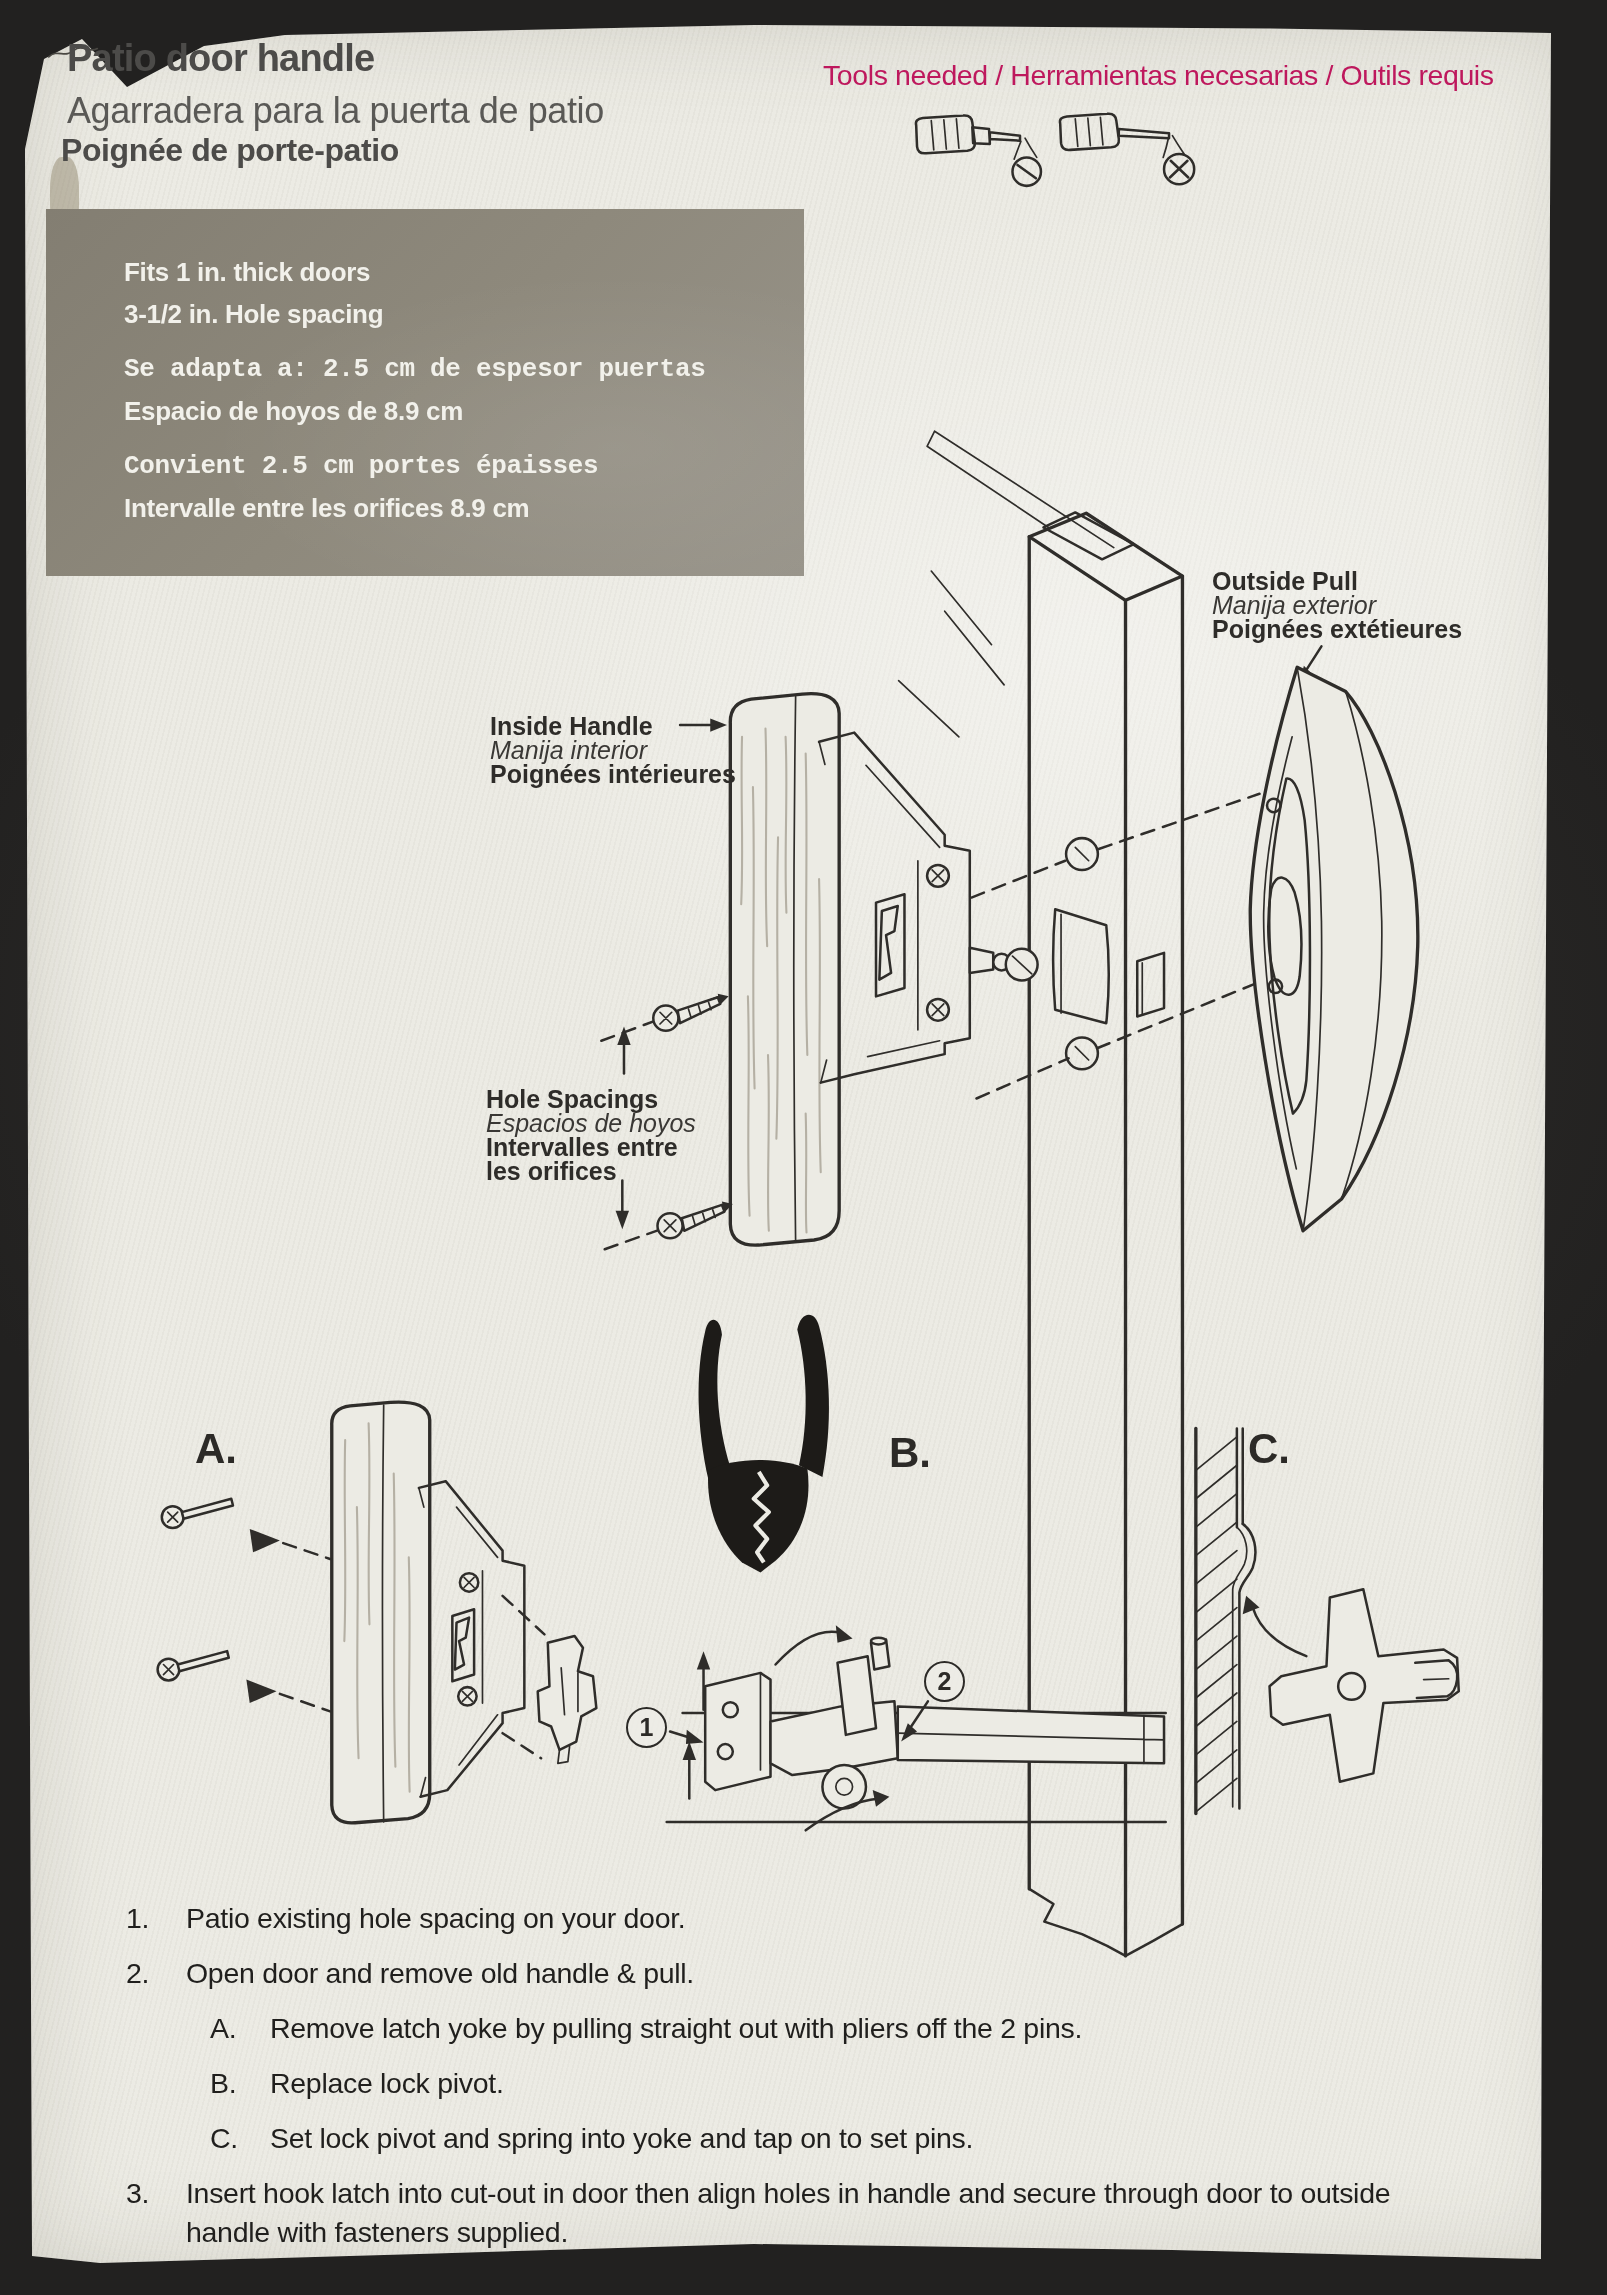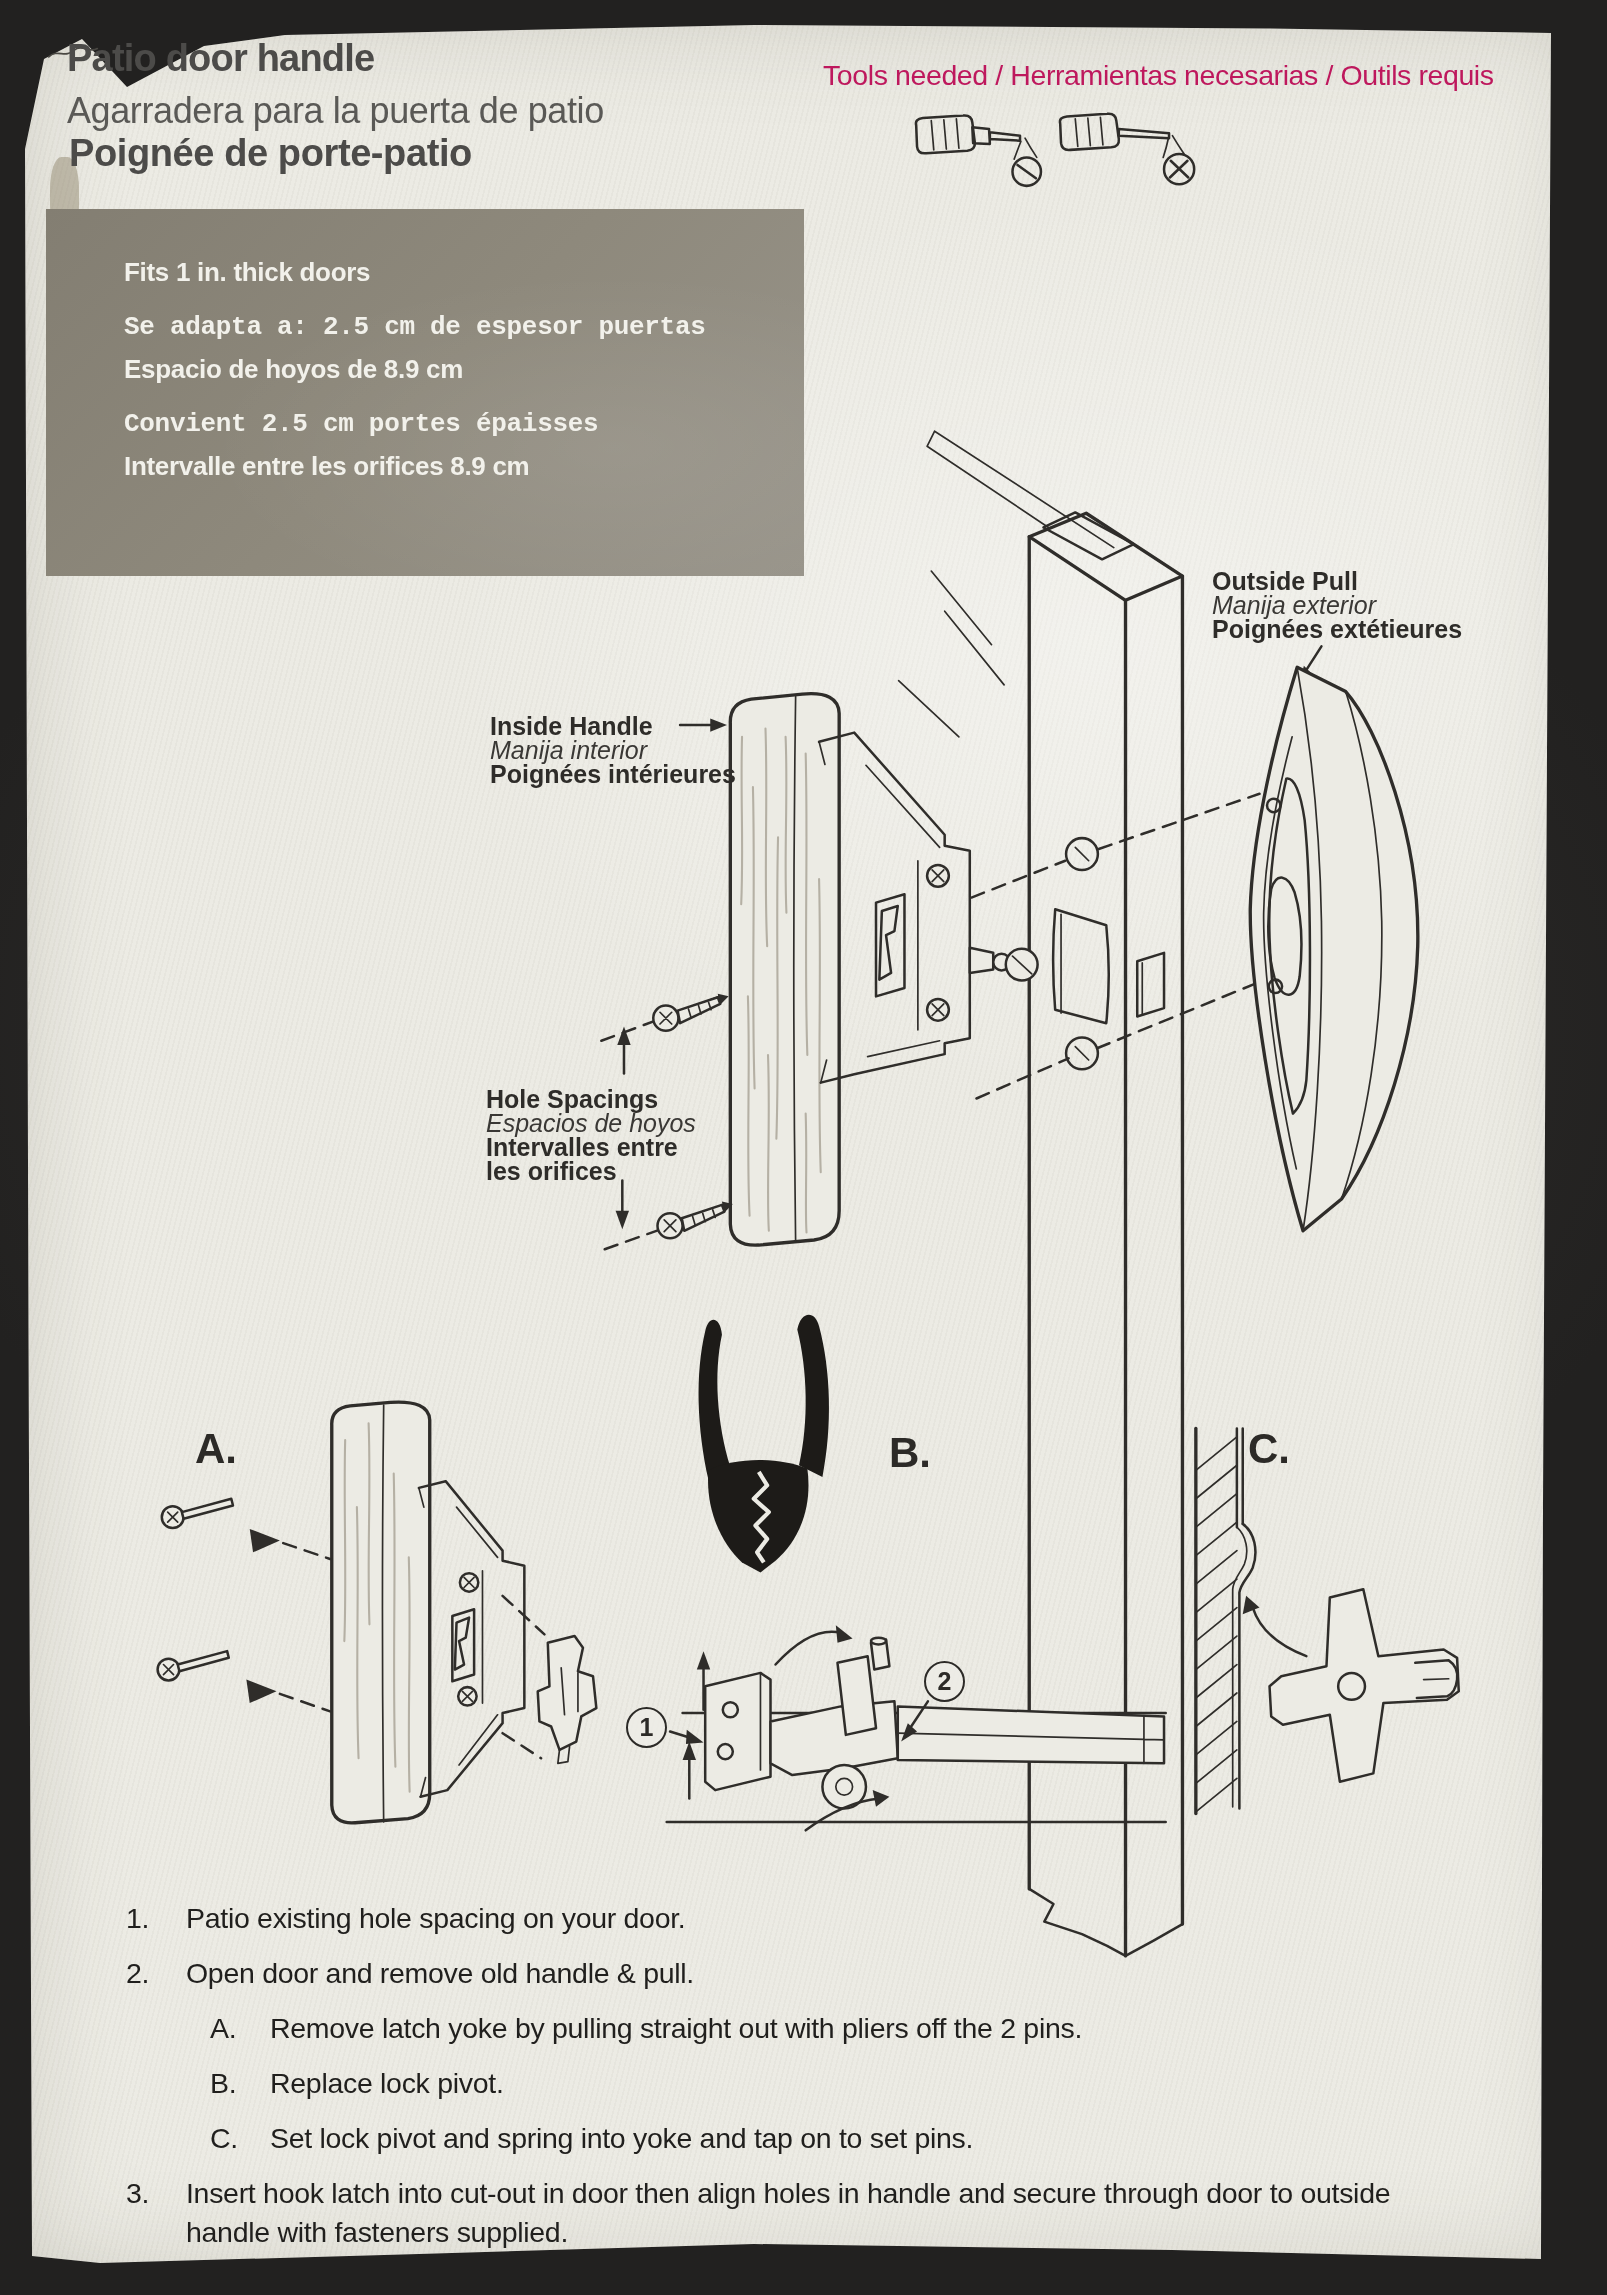--- a/index.html
+++ b/index.html
@@ -16,21 +16,21 @@
       #ecebe4;
     clip-path: polygon(25px 149px, 44px 59px, 82px 39px, 127px 87px, 204px 46px, 285px 35px,
       754px 25px, 1265px 28.5px, 1551px 33px, 1547px 754px, 1543px 1507px, 1541px 2259px,
       1172px 2250px, 754px 2244px, 419px 2254px, 100px 2263px, 32px 2256px, 28.5px 1340px);
     box-shadow: inset 0 0 117px rgba(90,85,70,0.28);
   }
   .stain{position:absolute;left:50px;top:157px;width:28.5px;height:80px;background:rgba(138,126,99,0.45);border-radius:40%;}
   .abs{position:absolute;}
   .title-en{left:67px;top:37px;font-size:38px;font-weight:bold;color:#4c4b49;letter-spacing:-0.8px;}
   .title-es{left:67px;top:90px;font-size:36px;font-weight:normal;color:#5a5956;letter-spacing:-0.4px;}
-  .title-fr{left:69px;top:132px;font-size:38px;font-weight:bold;color:#4c4b49;letter-spacing:-0.4px;}
+  .title-fr{left:61px;top:132px;font-size:32px;font-weight:bold;color:#4c4b49;letter-spacing:-0.4px;}
   .tools-label{left:823px;top:59px;font-size:28.5px;color:#be185d;letter-spacing:-0.4px;}
   .spec-box{
     left:46px;top:209px;width:758px;height:367px;box-sizing:border-box;
     background:
       radial-gradient(586px 251px at 75% 65%, rgba(255,255,255,0.08), rgba(0,0,0,0) 70%),
       linear-gradient(135deg,#837e72,#8e897c 50%,#98948a);
     padding:42px 0 0 78px;
   }
   .spec-box p{margin:0;font-size:26px;font-weight:bold;color:#f2f1eb;line-height:42px;letter-spacing:-0.3px;}
   .spec-box p.gap{margin-top:13px;font-family:Liberation Mono, monospace;}
@@ -281,20 +281,21 @@
 </svg>
 
 <div class="abs title-en">Patio door handle</div>
 <div class="abs title-es">Agarradera para la puerta de patio</div>
 <div class="abs title-fr">Poignée de porte-patio</div>
 
 <div class="abs tools-label">Tools needed / Herramientas necesarias / Outils requis</div>
 
 <div class="abs spec-box">
   <p>Fits 1 in. thick doors</p>
+  <p>3-1/2 in. Hole spacing</p>
   <p class="gap">Se adapta a: 2.5 cm de espesor puertas</p>
   <p>Espacio de hoyos de 8.9 cm</p>
   <p class="gap">Convient 2.5 cm portes épaisses</p>
   <p>Intervalle entre les orifices 8.9 cm</p>
 </div>
 
 <div class="abs dlabel lbl-inside">
   <div class="b">Inside Handle</div>
   <div class="i">Manija interior</div>
   <div class="b">Poignées intérieures</div>

